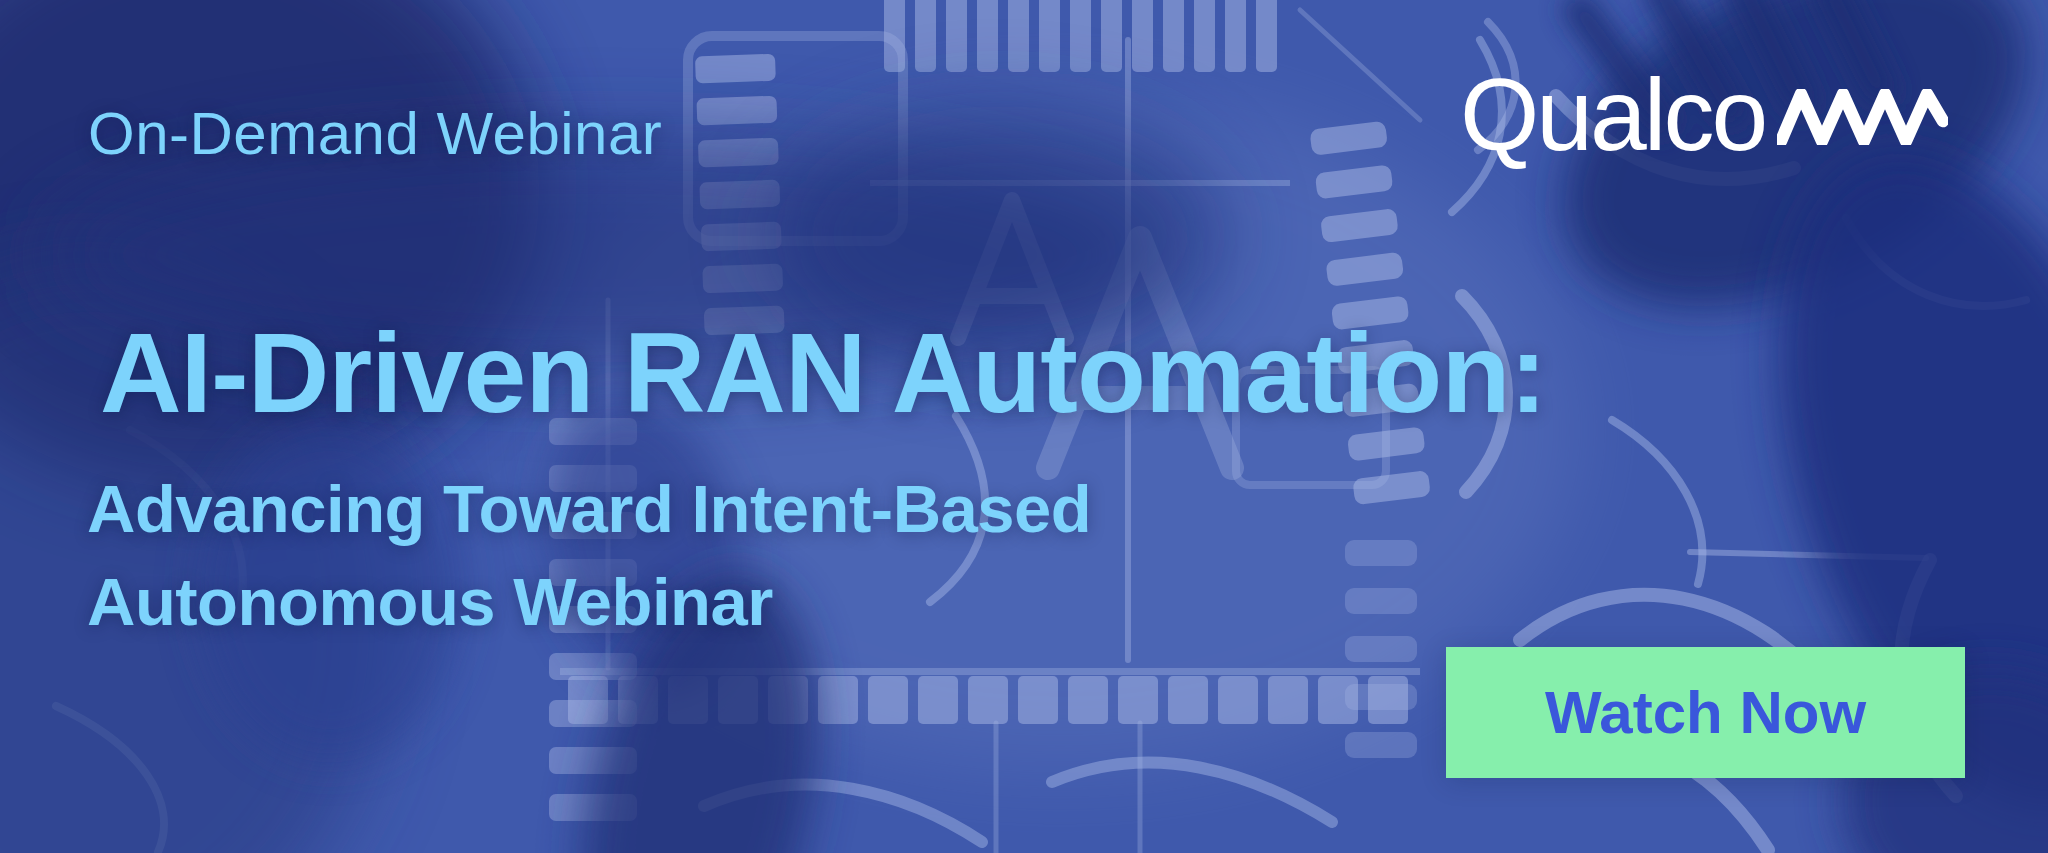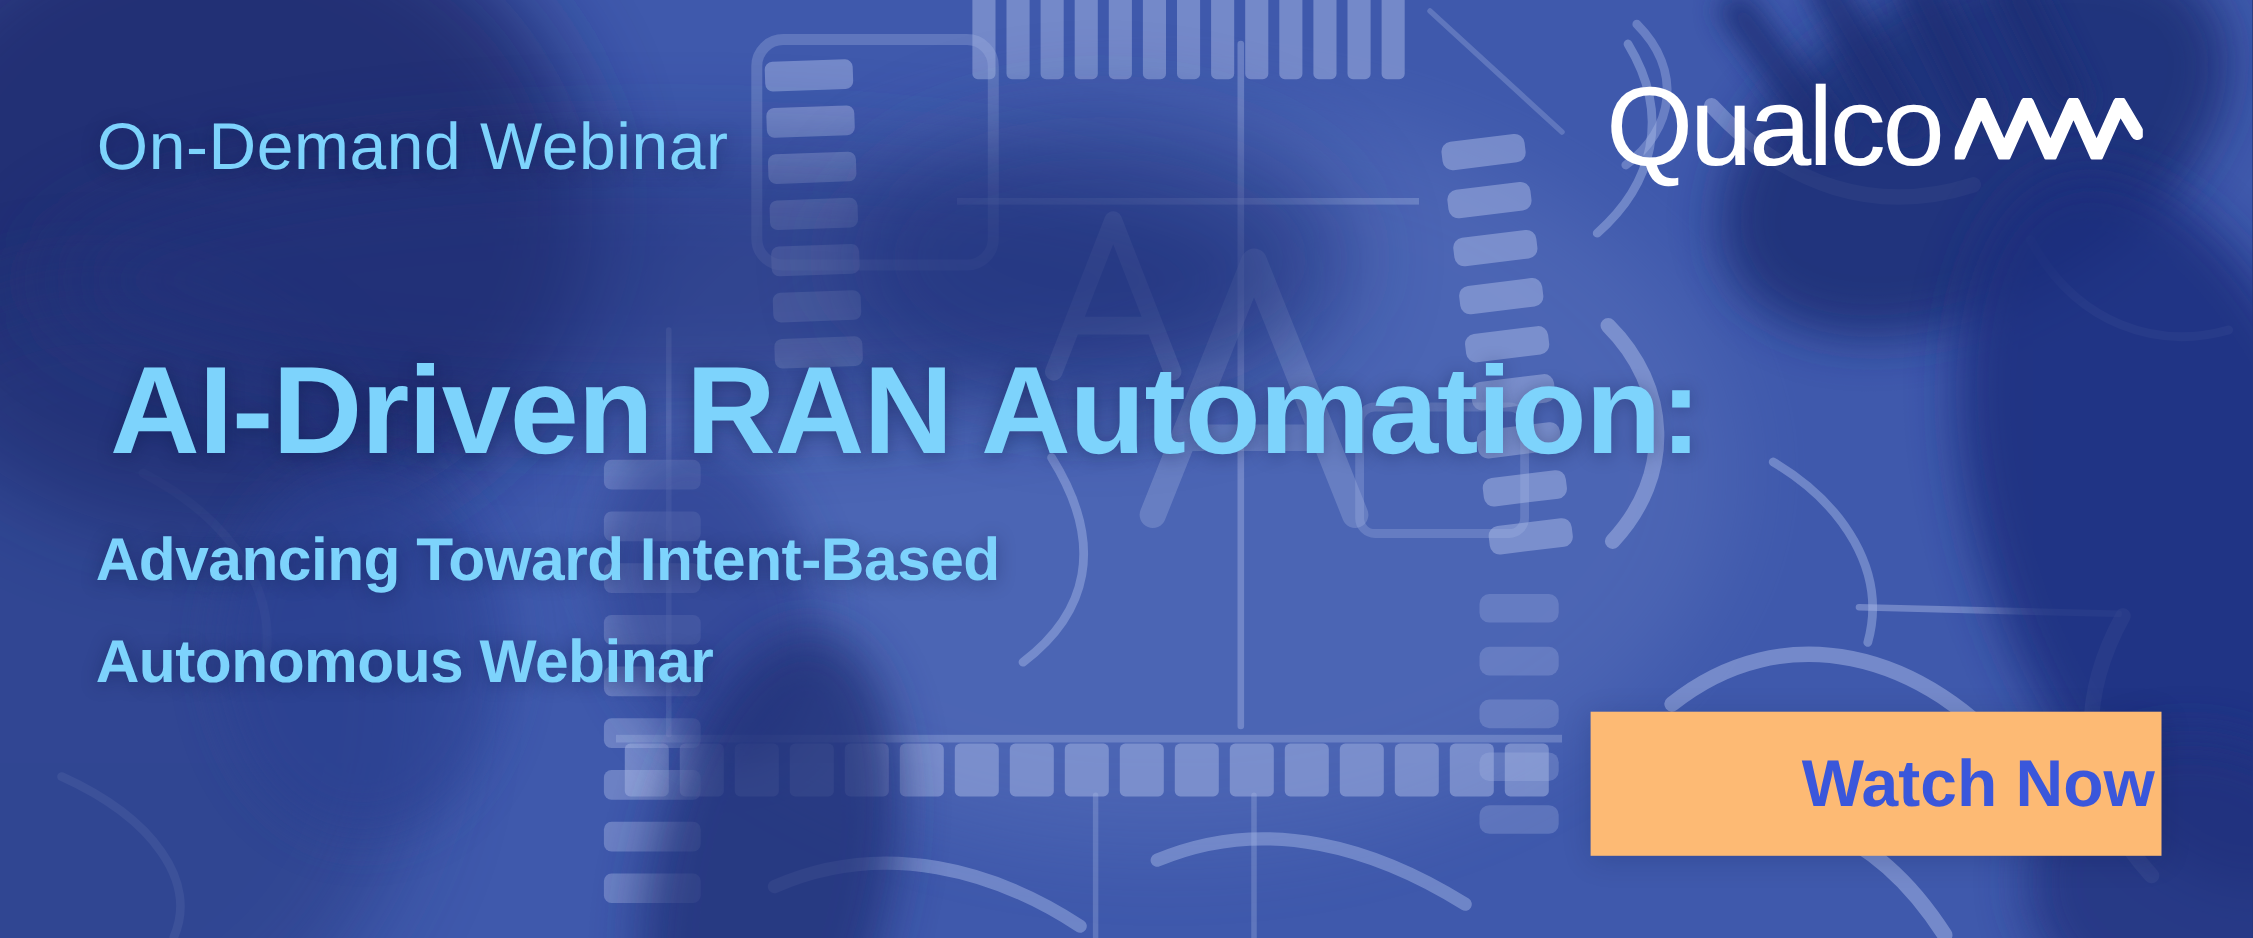--- a/index.html
+++ b/index.html
@@ -10,32 +10,32 @@
     font-family:"Liberation Sans","DejaVu Sans",sans-serif;
     background:
       radial-gradient(900px 580px at 52% 50%, rgba(142,163,221,0.20), rgba(142,163,221,0) 70%),
       linear-gradient(112deg,#1e2965 0%, #26368а 0%, #2b3e8e 20%, #445fb0 42%, #4b67b8 55%, #3a55a9 72%, #2d439c 88%, #27379a 100%);
     background-color:#3f59ac;
   }
   .bg-art{position:absolute;inset:0;width:100%;height:100%;display:block;}
   .txt{position:absolute;color:#7dd3fc;text-shadow:0 2px 16px rgba(10,20,60,0.35);}
   .eyebrow{left:88px;top:104px;font-size:60px;font-weight:500;letter-spacing:0.5px;line-height:1;}
   .title{left:84px;top:301px;margin:16px;font-size:113px;font-weight:700;letter-spacing:-1px;line-height:1;white-space:nowrap;}
-  .subtitle{left:87px;top:462px;font-size:55px;font-weight:700;letter-spacing:-0.5px;line-height:93px;}
+  .subtitle{left:87px;top:462px;font-size:67px;font-weight:700;letter-spacing:-0.5px;line-height:93px;}
   .logo{
     position:absolute;left:1460px;top:64px;
     display:flex;align-items:flex-end;gap:12px;
     color:#ffffff;
   }
   .logo-text{font-size:102px;font-weight:500;letter-spacing:-3px;line-height:1;}
   .logo-mm{width:171px;height:56px;margin-bottom:21px;}
   .cta{
     position:absolute;left:1446px;top:647px;width:519px;height:131px;
-    background:#fdba74;border:none;cursor:pointer;
-    display:flex;align-items:center;justify-content:flex-end;
+    background:#86efac;border:none;cursor:pointer;
+    display:flex;align-items:center;justify-content:center;
     box-shadow:0 4px 24px rgba(10,20,60,0.18);
   }
   .cta span{
     color:#3a57db;font-size:60px;font-weight:700;letter-spacing:0;
     font-family:"Liberation Sans","DejaVu Sans",sans-serif;
   }
 </style>
 </head>
 <body>
 

